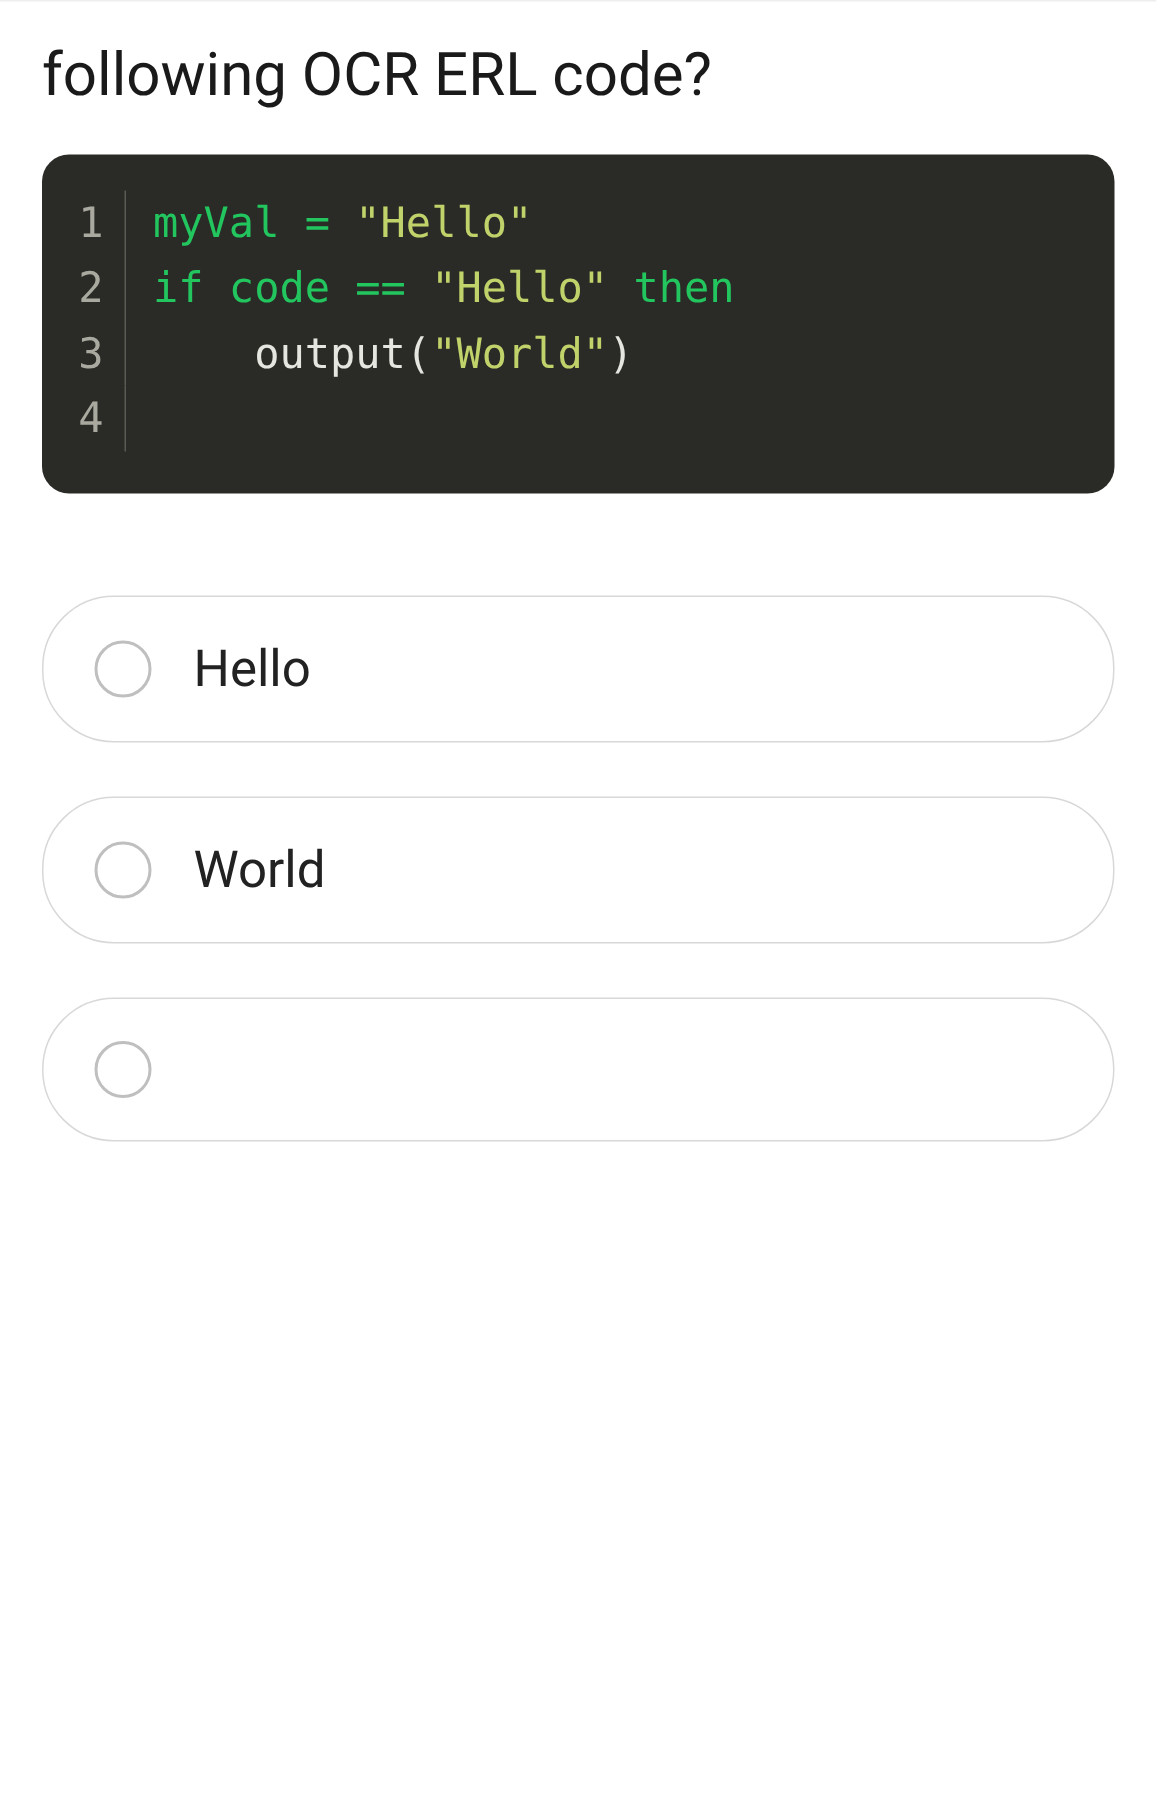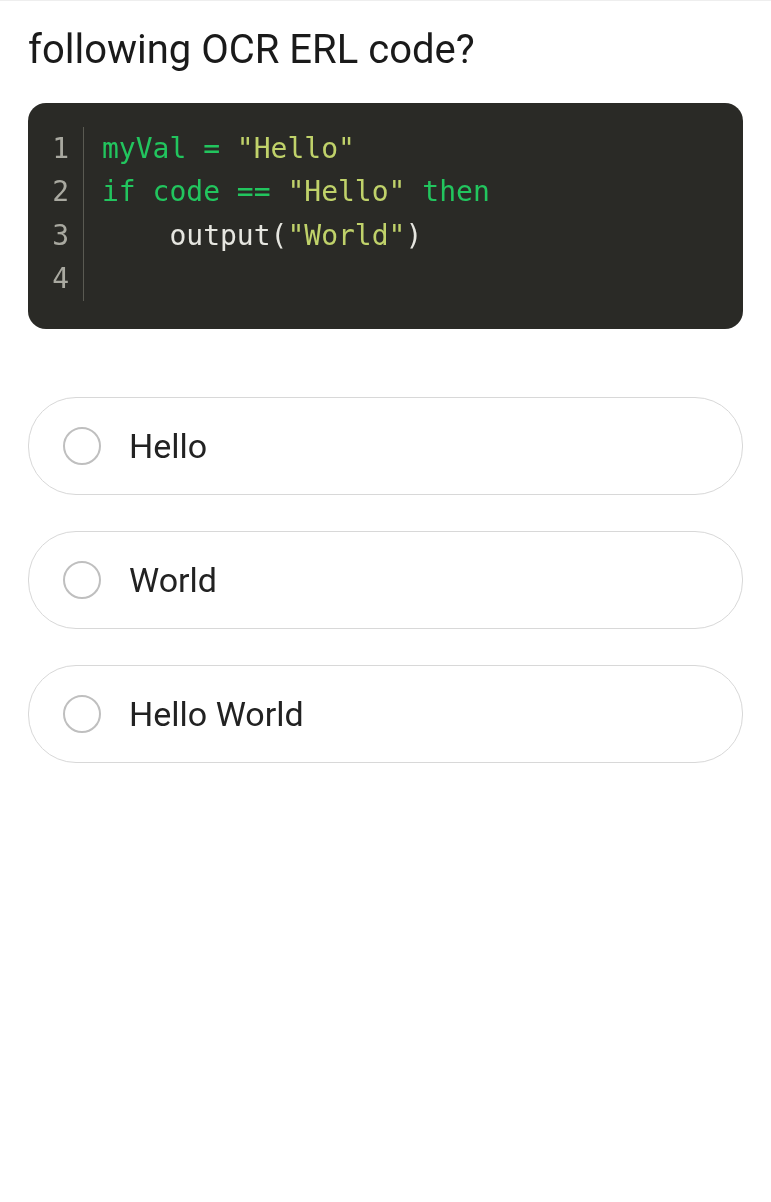--- a/index.html
+++ b/index.html
@@ -108,16 +108,15 @@
     <div class="option">
       <div class="radio"></div>
       <div class="option-label">Hello</div>
     </div>
     <div class="option">
       <div class="radio"></div>
       <div class="option-label">World</div>
     </div>
     <div class="option">
       <div class="radio"></div>
-      <div class="option-label">Hello World</div>
     </div>
   </div>
 </div>
 
 </body></html>

